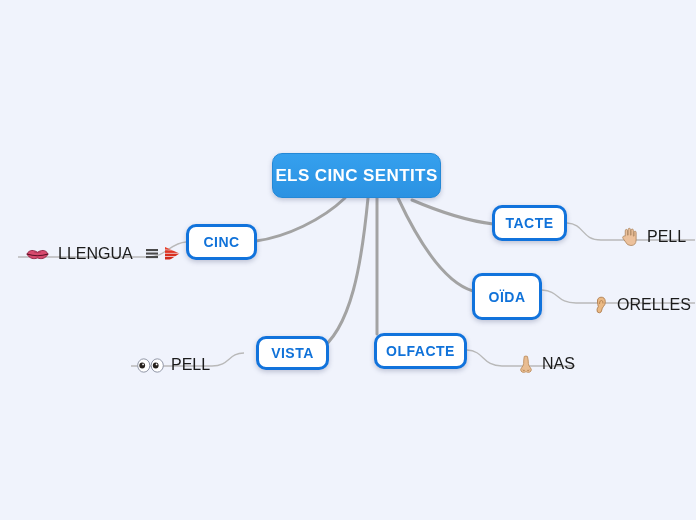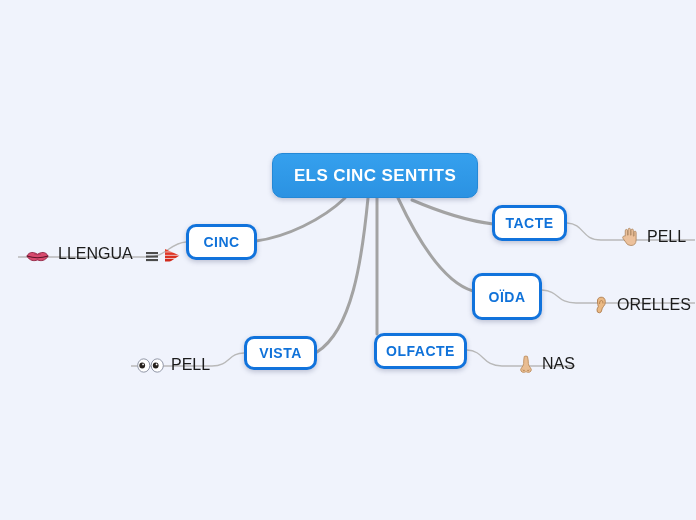--- a/index.html
+++ b/index.html
@@ -54,45 +54,45 @@
     </g>
     <g fill="none" stroke="#b9b9b9" stroke-width="1.4">
       <path d="M186,242 C170,243 166,257 148,257 L18,257"></path>
       <path d="M567,223 C585,224 581,240 601,240 L695,240"></path>
       <path d="M542,290 C560,291 556,303 576,303 L695,303"></path>
       <path d="M244,353 C228,353 230,366 212,366 L131,366"></path>
       <path d="M467,350 C485,351 482,366 502,366 L575,366"></path>
     </g>
   </svg>
 
-  <div class="node root" style="left:272px;top:153px;width:206px;height:45px;">
+  <div class="node root" style="left:272px;top:153px;width:169px;height:45px;">
     <span>ELS CINC SENTITS</span>
   </div>
 
   <div class="node child" style="left:186px;top:224px;width:71px;height:36px;">
     <span>CINC</span>
   </div>
 
   <div class="node child" style="left:492px;top:205px;width:75px;height:36px;">
     <span>TACTE</span>
   </div>
 
   <div class="node child" style="left:472px;top:273px;width:70px;height:47px;">
     <span>OÏDA</span>
   </div>
 
-  <div class="node child" style="left:244px;top:336px;width:73px;height:34px;">
+  <div class="node child" style="left:256px;top:336px;width:73px;height:34px;">
     <span>VISTA</span>
   </div>
 
   <div class="node child" style="left:374px;top:333px;width:93px;height:36px;">
     <span>OLFACTE</span>
   </div>
 
-  <div class="leaf" style="left:26px;top:230px;height:19px;align-items:flex-end;">
+  <div class="leaf" style="left:26px;top:230px;height:19px;">
     <span class="glyph">
       <svg width="23" height="14" viewBox="0 0 26 14">
         <path d="M1,7 C4,1.5 9,2.5 13,5 C17,2.5 22,1.5 25,7 C22,12.5 17,13 13,11.5 C9,13 4,12.5 1,7 Z" fill="#d84a6e" stroke="#8e2040" stroke-width="1"></path>
         <path d="M1,7 C9,9.6 17,9.6 25,7" stroke="#5e1228" stroke-width="1.3" fill="none"></path>
         <path d="M9,4.6 C11,5.8 15,5.8 17,4.6" stroke="#a93154" stroke-width="0.8" fill="none"></path>
       </svg>
     </span>
     <span class="txt">LLENGUA</span>
     <span class="extras">
       <span class="glyph">

